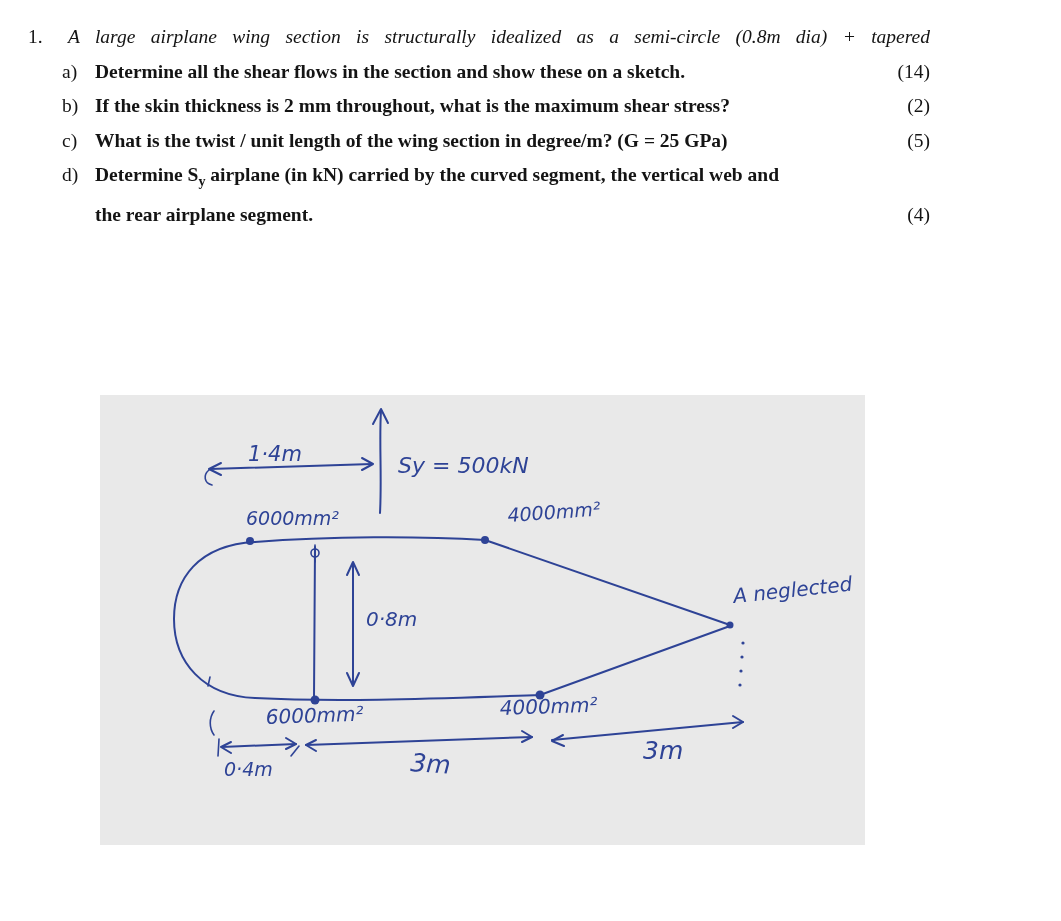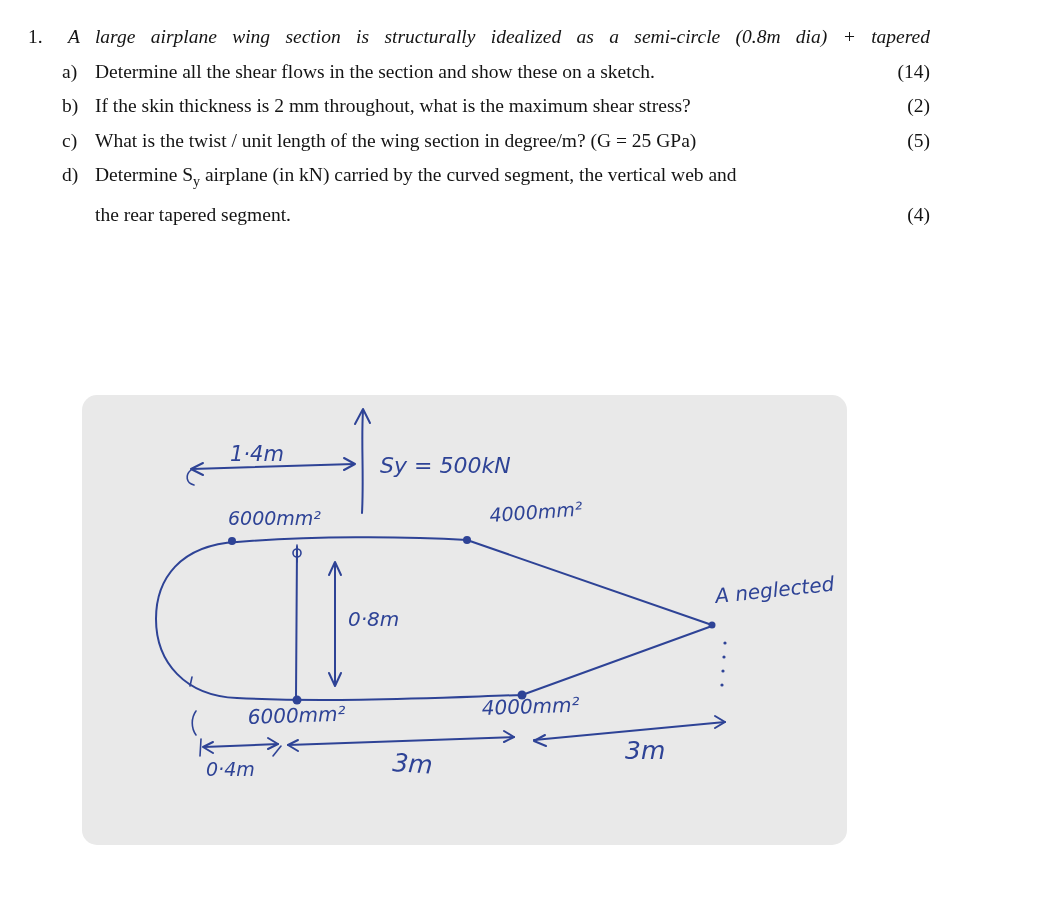--- a/index.html
+++ b/index.html
@@ -9,28 +9,27 @@
     font-family:"Liberation Serif", serif;
   }
   .prob-row { display:flex; padding:20px 0 0 28px; font-size:19.5px; line-height:34.5px; }
   .prob-num { width:40px; flex:none; }
   .prob-body { width:862px; flex:none; }
   .intro .line { white-space:normal;font-style:italic; }
   .intro .j { text-align:justify; text-align-last:justify; }
   .items { }
   .item { display:flex; margin-left:-6px; }
   .ilabel { width:33px; flex:none; }
-  .itext { flex:1; }
+  .itext { flex:1;font-weight:bold; }
   .ipoints { flex:none; min-width:46px; text-align:right; white-space:nowrap; }
   sub { font-size:0.72em; }
 
   .figure {
-    position:absolute; left:82px; top:395px; width:765px; height:450px;
+    position:absolute; left:100px; top:395px; width:765px; height:450px;
     background:var(--paper, #e9e9e9);
-    border-radius:15px;
   }
   .figure svg { display:block; }
   .ink { stroke:var(--ink, #2e4396); stroke-width:2; fill:none; stroke-linecap:round; stroke-linejoin:round; }
   .ink-thin { stroke:var(--ink, #2e4396); stroke-width:1.6; fill:none; stroke-linecap:round; stroke-linejoin:round; }
   .dot { fill:var(--ink, #2e4396); stroke:none; }
   .hw { fill:var(--ink, #2e4396); stroke:none; font-family:"DejaVu Sans", sans-serif; font-style:italic; }
 </style>
 </head>
 <body>
 
@@ -56,21 +55,21 @@
         <span class="itext">What is the twist / unit length of the wing section in degree/m?  (G = 25 GPa)</span>
         <span class="ipoints">(5)</span>
       </div>
       <div class="item">
         <span class="ilabel">d)</span>
         <span class="itext"><span>Determine S</span><sub>y</sub><span> airplane (in kN) carried by the curved segment, the vertical web and</span></span>
         <span class="ipoints"></span>
       </div>
       <div class="item">
         <span class="ilabel"></span>
-        <span class="itext">the rear tapered segment.</span>
+        <span class="itext">the rear airplane segment.</span>
         <span class="ipoints">(4)</span>
       </div>
     </div>
   </div>
 </div>
 
 <div class="figure">
   <svg width="765" height="450" viewBox="0 0 765 450">
 
     <g>

